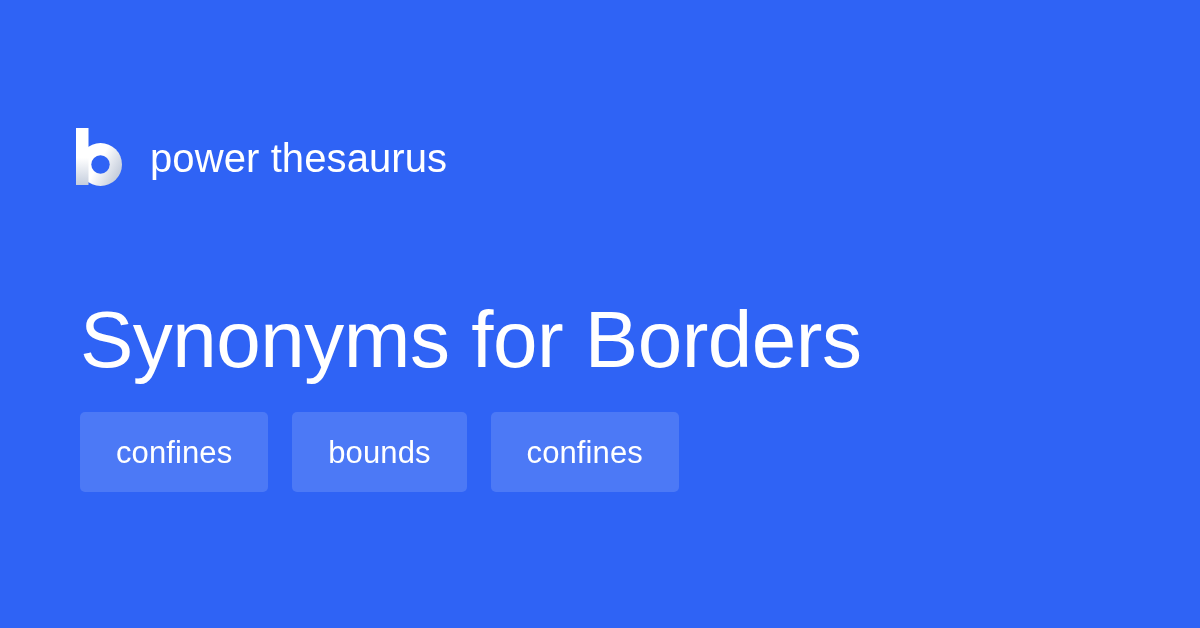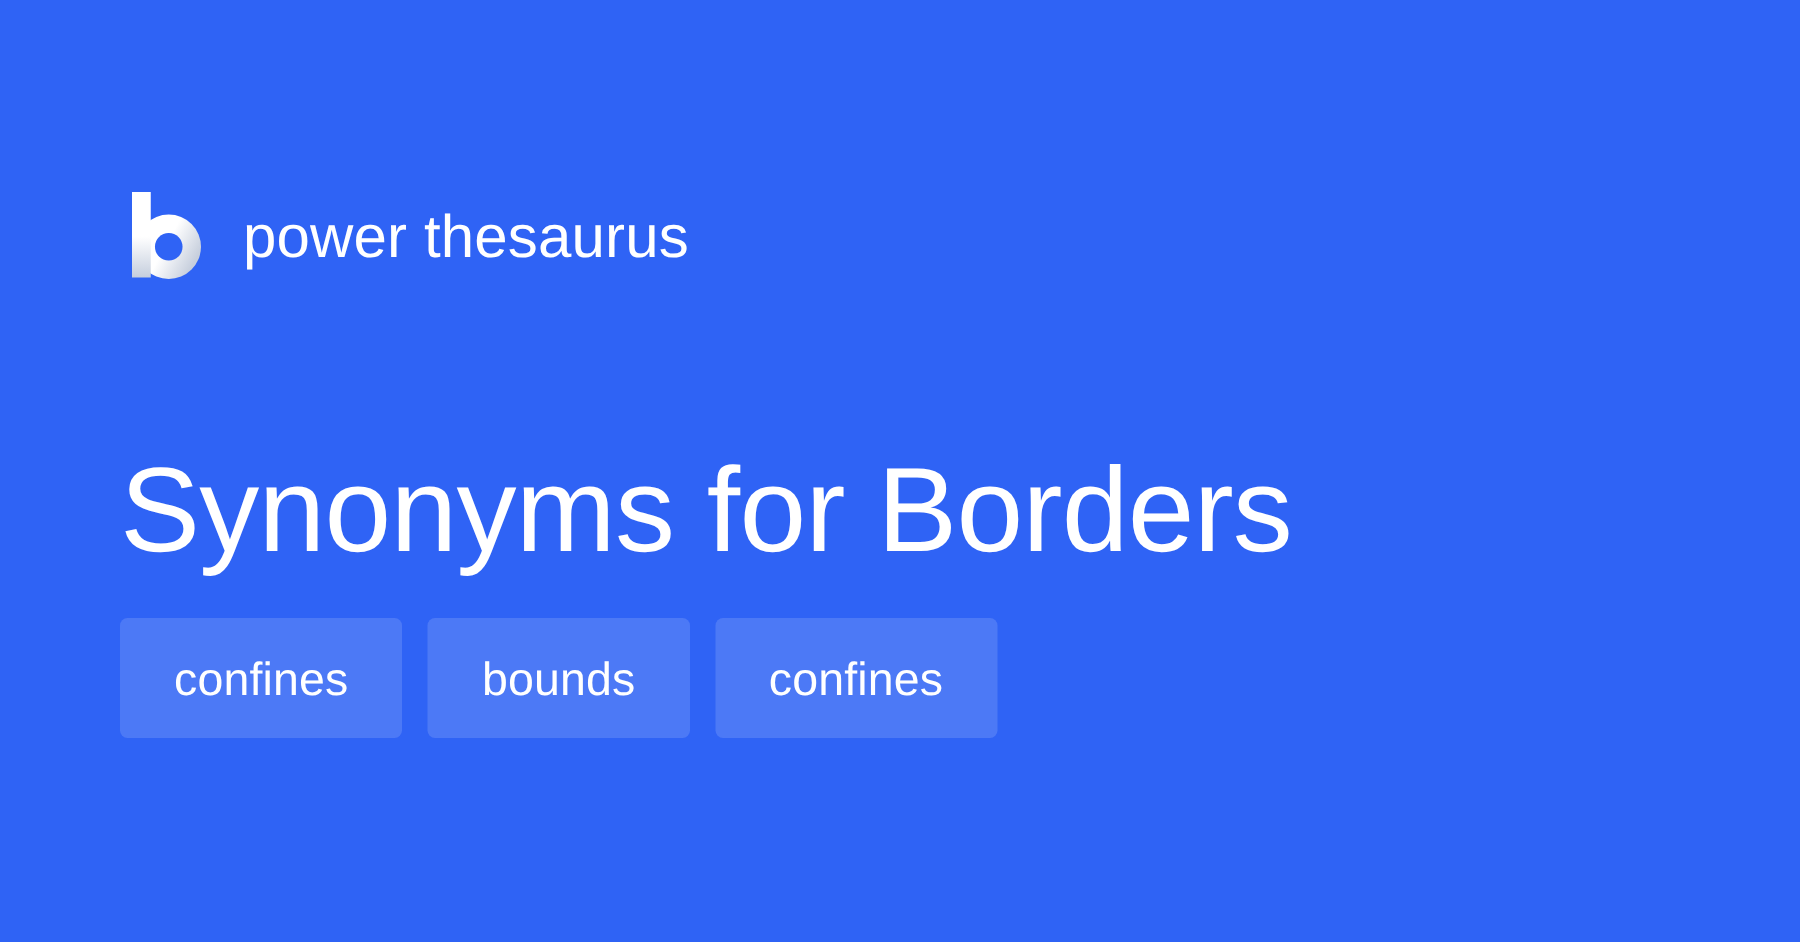--- a/index.html
+++ b/index.html
@@ -20,21 +20,21 @@
     position: relative;
     width: 1200px;
     height: 628px;
     background: #2F63F5;
     box-sizing: border-box;
   }
 
   
   .brand {
     position: absolute;
-    left: 80px;
+    left: 68px;
     top: 126px;
     display: flex;
     align-items: center;
     height: 62px;
     padding-left: 8px;
   }
 
   .brand-logo {
     width: 46px;
     height: 58px;
@@ -70,21 +70,21 @@
   }
 
   
   .chips {
     position: absolute;
     left: 80px;
     top: 412px;
     display: flex;
     flex-direction: row;
     align-items: stretch;
-    gap: 17px;
+    gap: 24px;
     height: 80px;
   }
 
   .chip {
     background: rgba(255, 255, 255, 0.14);
     border-radius: 5px;
     height: 80px;
     display: flex;
     align-items: center;
     justify-content: center;

